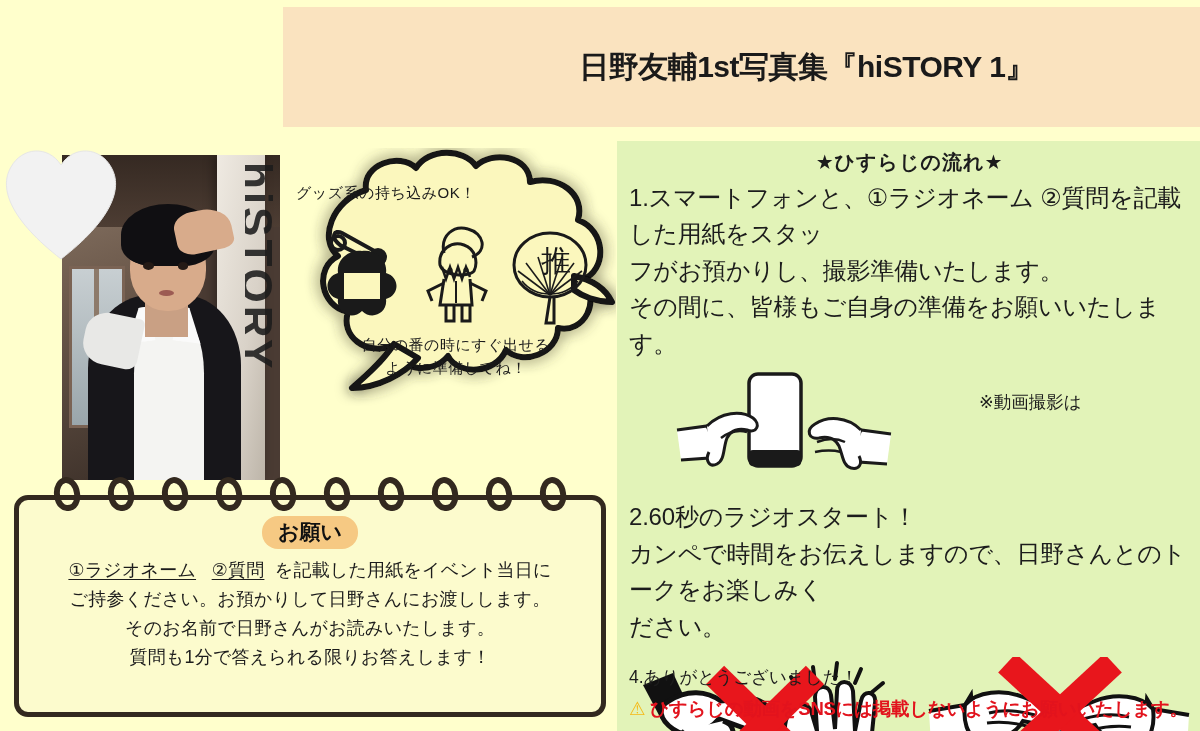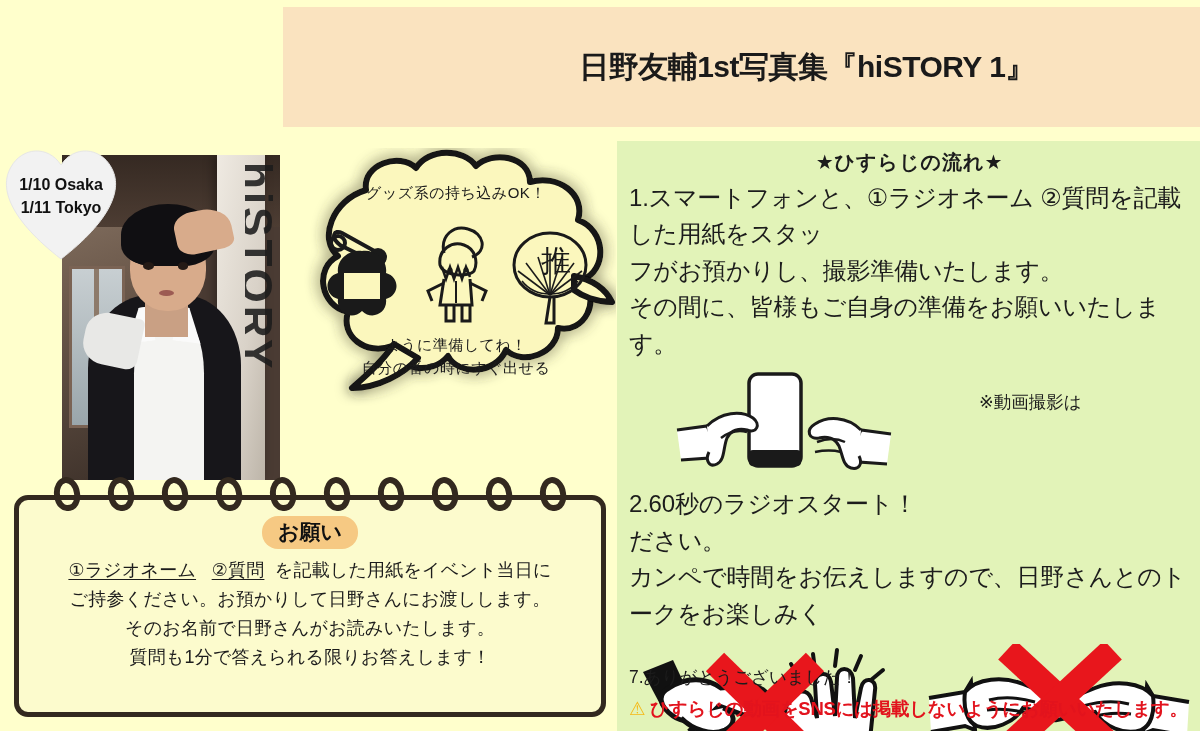--- a/index.html
+++ b/index.html
@@ -176,21 +176,20 @@
     left: 296px;
     top: 148px;
     width: 320px;
     height: 258px;
     z-index: 6;
   }
   .bubble-wrap svg { position: absolute; inset: 0; }
   .bubble-top-text {
     position: absolute;
     left: 0; top: 36px; width: 320px;
-    text-align: center;
     font-size: 15px;
     color: #1c1c1c;
     letter-spacing: 0.5px;
   }
   .bubble-bottom-text {
     position: absolute;
     left: 0; top: 186px; width: 320px;
     text-align: center;
     font-size: 15px;
     color: #1c1c1c;
@@ -299,21 +298,21 @@
     left: 40px; top: 0;
     width: 230px; height: 112px;
   }
   .gp-phone-note {
     position: absolute;
     left: 350px; top: 20px;
     font-size: 17.5px;
     line-height: 1.62;
   }
   .gp-phone-note .indent { padding-left: 20px; display: block; }
-  .gp-step2 { margin-top: 0; }
+  .gp-step2 { margin-top: 13px; }
   .gp-prohibit-row {
     position: relative;
     margin-top: 12px;
     height: 175px;
   }
   .proh {
     position: absolute;
     top: 0;
     width: 280px;
   }
@@ -370,24 +369,20 @@
     <div class="ph-mouth"></div>
     <div class="ph-arm"></div>
     <div class="ph-armsleeve"></div>
   </div>
 </div>
 
 <div class="heart-badge">
   <svg viewBox="0 0 128 118">
     <path d="M59 116 C 10 78, -4 46, 9 24 C 20 4, 46 2, 59 22 C 72 2, 98 4, 109 24 C 122 46, 108 78, 59 116 Z" fill="#f2f2f2" stroke="#e6e6e6" stroke-width="1"></path>
   </svg>
-  <div class="heart-text">
-    <div>1/10 Osaka</div>
-    <div>1/11 Tokyo</div>
-  </div>
 </div>
 
 <div class="bubble-wrap">
   <svg viewBox="0 0 320 258">
     <defs>
       <filter id="glow" x="-30%" y="-30%" width="160%" height="160%">
         <feGaussianBlur stdDeviation="7" result="b"></feGaussianBlur>
         <feMerge>
             <feMergeNode in="b"></feMergeNode>
             <feMergeNode in="SourceGraphic"></feMergeNode>
@@ -452,22 +447,22 @@
             <path d="M46 72 L 70 40"></path>
           <path d="M46 72 L 78 48"></path>
           <path d="M18 58 A 34 30 0 0 0 74 58"></path>
         </g>
         <text x="52" y="48" font-size="30" font-family="'Liberation Sans', sans-serif" fill="#1a1a1a" text-anchor="middle">推</text>
       </svg>
     </div>
   </div>
 
   <div class="bubble-bottom-text">
+    <div>自分の番の時にすぐ出せる</div>
     <div>ように準備してね！</div>
-    <div>自分の番の時にすぐ出せる</div>
   </div>
 </div>
 
 <div class="notepad">
   <div class="note-body">
     <div class="note-title">お願い</div>
     <div class="note-line">
       <span class="u-line">①ラジオネーム</span>&nbsp;&nbsp;
       <span class="u-line">②質問</span>&nbsp;
       <span>を記載した用紙をイベント当日に</span>
@@ -517,22 +512,22 @@
         <path d="M146 84 C 156 82, 164 82, 172 84" fill="none" stroke="#1a1a1a" stroke-width="2.5"></path>
       </svg>
     </div>
     <div class="gp-phone-note">
       <span>※動画撮影は</span>
     </div>
   </div>
 
   <div class="gp-step gp-step2">
     <div>2.60秒のラジオスタート！</div>
+    <div>カンペで時間をお伝えしますので、日野さんとのトークをお楽しみく</div>
     <div>ださい。</div>
-    <div>カンペで時間をお伝えしますので、日野さんとのトークをお楽しみく</div>
   </div>
 
   <div class="gp-prohibit-row">
 
     <div class="proh proh-left">
       <div class="proh-art">
         <svg viewBox="0 0 280 122" width="280" height="122">
 
           <path d="M14 28 L 44 16 L 60 50 L 32 62 Z" fill="#111"></path>
 
@@ -592,19 +587,19 @@
             <path d="M194 6 L 88 104"></path>
           </g>
         </svg>
       </div>
       <div class="proh-caption">
         <div>日野さんにお渡しすることはできません。</div>
       </div>
     </div>
   </div>
 
-  <div class="gp-step3">7.ありがとうございました！</div>
+  <div class="gp-step3">4.ありがとうございました！</div>
 
   <div class="gp-warn">
     <span class="warn-ico">⚠</span>
     <span>ひすらじの動画をSNSには掲載しないようにお願いいたします。</span>
   </div>
 </div>
 
 </body></html>

